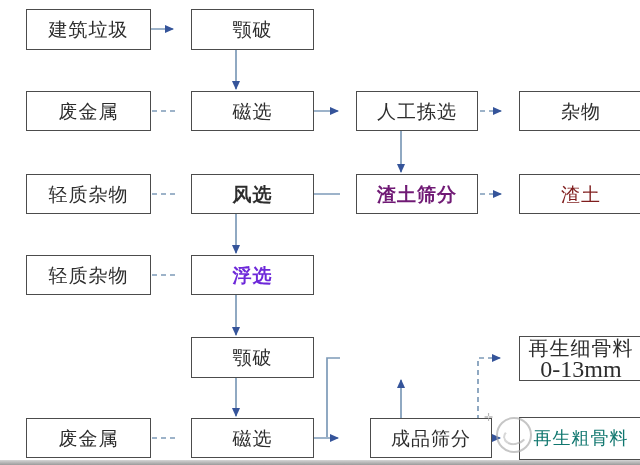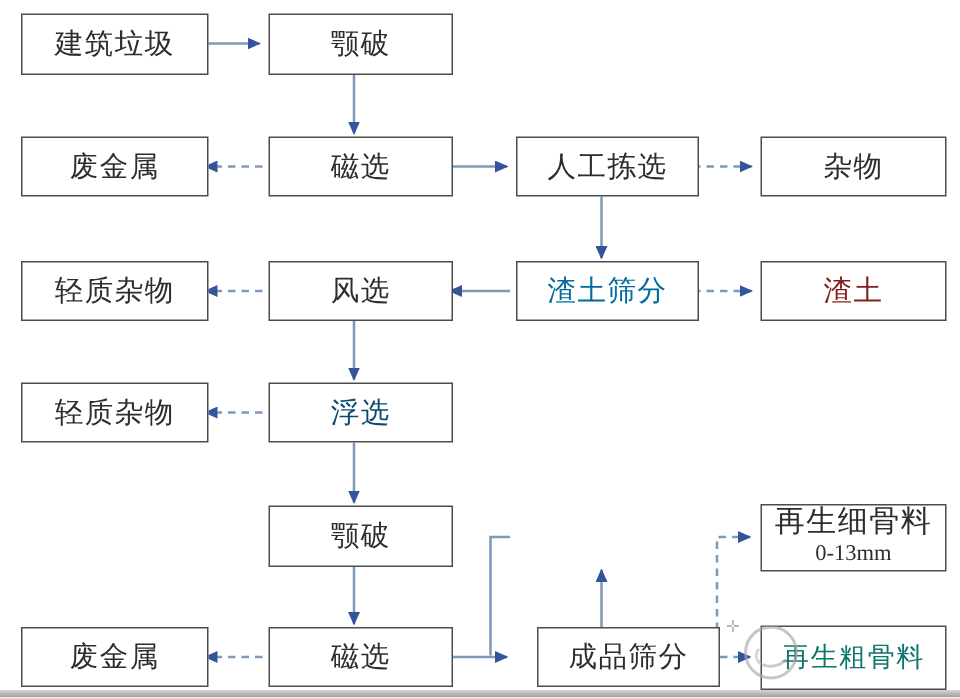--- a/index.html
+++ b/index.html
@@ -1,23 +1,23 @@
 <!DOCTYPE html>
 <html><head>
 <meta charset="utf-8">
 <style>
   html,body{margin:0;padding:0;background:#ffffff;}
   .stage{position:relative;width:640px;height:465px;background:#ffffff;overflow:hidden;
          font-family:"Liberation Serif","DejaVu Serif",serif;}
   .edges-layer{position:absolute;left:0;top:0;z-index:1;}
-  .nodes-layer{position:absolute;left:4px;top:0;width:593px;height:465px;z-index:2;text-align:right;}
+  .nodes-layer{position:absolute;left:16px;top:0;width:593px;height:465px;z-index:2;text-align:right;}
   .node{position:absolute;box-sizing:border-box;border:1.6px solid #4c4c4c;background:#ffffff;
         display:flex;flex-direction:column;align-items:center;justify-content:center;
         color:#2d2d2d;font-size:19px;line-height:21px;letter-spacing:1px;}
-  .node .sub{font-size:15px;letter-spacing:0;}
+  .node .sub{font-size:24px;letter-spacing:0;}
   .watermark{position:absolute;z-index:5;pointer-events:none;}
   .wm-circle{left:496px;top:417px;width:32px;height:32px;border:2px solid rgba(168,168,168,.65);
              border-radius:50%;}
   .wm-swoosh{left:503px;top:427px;width:20px;height:14px;border:2px solid transparent;
              border-bottom:2px solid rgba(168,168,168,.6);border-left:2px solid rgba(168,168,168,.45);
              border-radius:50%;transform:rotate(-12deg);}
   .wm-sparkle{left:484px;top:411px;font-size:11px;color:rgba(165,165,165,.8);
               font-family:"DejaVu Sans",sans-serif;}
   .wm-text{left:512px;top:420px;width:126px;font-size:26px;letter-spacing:3px;
            color:rgba(150,150,150,.60);white-space:nowrap;}
@@ -69,33 +69,33 @@
       </div>
       <div class="node" style="left: 503px; top: 91px; width: 124px; height: 40px; border-color: rgb(76, 76, 76); color: rgb(45, 45, 45);">
         <span>杂物</span>
       </div>
       <div class="node" style="left: 340px; top: 91px; width: 122px; height: 40px; border-color: rgb(76, 76, 76); color: rgb(45, 45, 45);">
         <span>人工拣选</span>
       </div>
       <div class="node" style="left: 10px; top: 174px; width: 125px; height: 40px; border-color: rgb(76, 76, 76); color: rgb(45, 45, 45);">
         <span>轻质杂物</span>
       </div>
-      <div class="node" style="left: 175px; top: 174px; width: 123px; height: 40px; border-color: rgb(76, 76, 76); color: rgb(45, 45, 45);">
+      <div class="node" style="left: 175px; top: 174px; width: 123px; height: 40px; border-color: rgb(76, 76, 76); color: rgb(45, 45, 45); font-weight: bold;">
         <span>风选</span>
       </div>
-      <div class="node" style="left: 340px; top: 174px; width: 122px; height: 40px; border-color: rgb(76, 76, 76); color: #0369a1;">
+      <div class="node" style="left: 340px; top: 174px; width: 122px; height: 40px; border-color: rgb(76, 76, 76); color: #701a75; font-weight: bold;">
         <span>渣土筛分</span>
       </div>
       <div class="node" style="left: 503px; top: 174px; width: 124px; height: 40px; border-color: rgb(76, 76, 76); color: #7f1d1d;">
         <span>渣土</span>
       </div>
       <div class="node" style="left: 10px; top: 255px; width: 125px; height: 40px; border-color: rgb(76, 76, 76); color: rgb(45, 45, 45);">
         <span>轻质杂物</span>
       </div>
-      <div class="node" style="left: 175px; top: 255px; width: 123px; height: 40px; border-color: rgb(76, 76, 76); color: #0c4a6e;">
+      <div class="node" style="left: 175px; top: 255px; width: 123px; height: 40px; border-color: rgb(76, 76, 76); color: #6d28d9; font-weight: bold;">
         <span>浮选</span>
       </div>
       <div class="node" style="left: 175px; top: 337px; width: 123px; height: 41px; border-color: rgb(76, 76, 76); color: rgb(45, 45, 45);">
         <span>颚破</span>
       </div>
       <div class="node" style="left: 503px; top: 336px; width: 124px; height: 45px; border-color: rgb(76, 76, 76); color: rgb(45, 45, 45);">
         <span style="font-size: 20px;">再生细骨料</span>
         <span class="sub">0-13mm</span>
       </div>
       <div class="node" style="left: 10px; top: 418px; width: 125px; height: 40px; border-color: rgb(76, 76, 76); color: rgb(45, 45, 45);">

